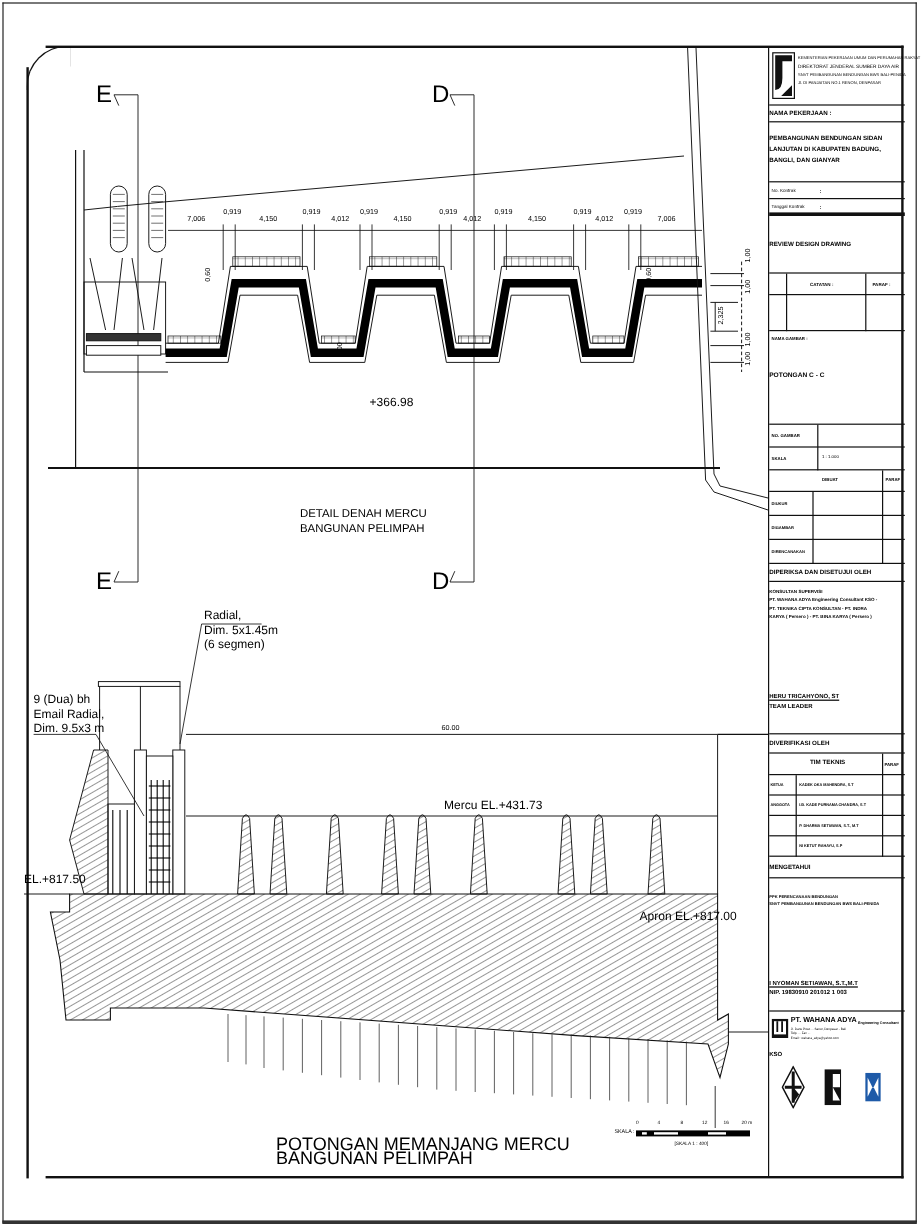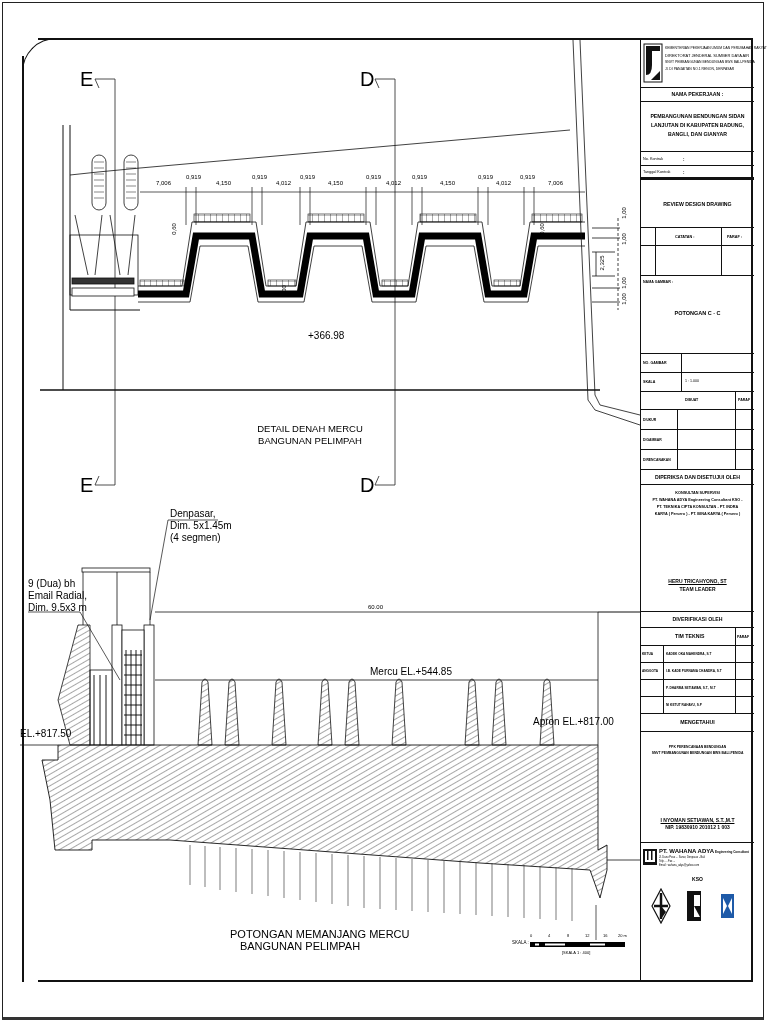--- a/index.html
+++ b/index.html
@@ -5,21 +5,21 @@
   html, body { margin:0; padding:0; background:#ffffff; }
   body { width:768px; height:1024px; position:relative; overflow:hidden; font-family:"Liberation Sans", sans-serif; color:#000; }
   .page-frame { position:absolute; left:2px; top:2px; width:762px; height:1018px; border:1px solid #222; border-bottom:3px solid #333; box-sizing:border-box; }
   .sheet-border { position:absolute; left:38px; top:38px; width:715px; height:944px; border-top:2px solid #111; border-right:2px solid #111; border-bottom:2px solid #111; box-sizing:border-box; }
   .sheet-left { position:absolute; left:22px; top:56px; width:2px; height:926px; background:#111; }
   .corner-arc { position:absolute; left:22px; top:38px; width:36px; height:36px; border-top:1px solid #111; border-left:1px solid #111; border-top-left-radius:34px; }
   svg.drawing { position:absolute; left:0; top:0; }
   .tb { position:absolute; left:640px; top:40px; width:113px; height:940px; border-left:1.5px solid #111; box-sizing:border-box; font-size:4.5px; font-weight:bold; }
   .tb-row { position:absolute; left:0; width:113px; border-bottom:1.5px solid #111; box-sizing:border-box; }
   .tb .cell { position:absolute; box-sizing:border-box; }
-  .center { text-align:center; }
+  .center { text-align:left; }
   .lbl { position:absolute; white-space:nowrap; }
   .t-mid { font-size:5.2px; font-weight:bold; }
   .drawing-text { position:absolute; white-space:nowrap; font-family:"Liberation Sans", sans-serif; }
 </style>
 </head>
 <body>
 
 <div class="page-frame"></div>
 <div class="sheet-border"></div>
 <div class="sheet-left"></div>
@@ -262,34 +262,34 @@
   <div class="drawing-text" style="left:618px;top:280px;font-size:6px;transform:rotate(-90deg);">1,00</div>
   <div class="drawing-text" style="left:618px;top:296px;font-size:6px;transform:rotate(-90deg);">1,00</div>
 </div>
 <div class="drawing-text" style="left:308px;top:330px;font-size:10px;">+366.98</div>
 <div class="drawing-text center" style="left:250px;top:423px;width:120px;font-size:9.5px;line-height:12px;">
   <div>DETAIL DENAH MERCU</div>
   <div>BANGUNAN PELIMPAH</div>
 </div>
 
 <div class="drawing-text" style="left:170px;top:508px;font-size:10px;line-height:12px;">
-  <div>Denpasar,</div>
+  <div>Radial,</div>
   <div>Dim. 5x1.45m</div>
-  <div>(4 segmen)</div>
+  <div>(6 segmen)</div>
 </div>
 <div class="drawing-text" style="left:28px;top:578px;font-size:10px;line-height:12px;">
   <div>9 (Dua) bh</div>
   <div>Email Radial,</div>
   <div>Dim. 9.5x3 m</div>
 </div>
 <div class="drawing-text" style="left:368px;top:604px;font-size:6px;">60.00</div>
-<div class="drawing-text" style="left:370px;top:666px;font-size:10px;">Mercu EL.+544.85</div>
-<div class="drawing-text" style="left:533px;top:716px;font-size:10px;">Apron EL.+817.00</div>
+<div class="drawing-text" style="left:370px;top:666px;font-size:10px;">Mercu EL.+431.73</div>
+<div class="drawing-text" style="left:533px;top:759px;font-size:10px;">Apron EL.+817.00</div>
 <div class="drawing-text" style="left:20px;top:728px;font-size:10px;">EL.+817.50</div>
-<div class="drawing-text center" style="left:230px;top:928px;width:140px;font-size:11px;line-height:12px;">
+<div class="drawing-text center" style="left:230px;top:948px;width:140px;font-size:15px;line-height:12px;">
   <div>POTONGAN MEMANJANG MERCU</div>
   <div>BANGUNAN PELIMPAH</div>
 </div>
 <div>
   <div class="drawing-text" style="left:512px;top:940px;font-size:4.5px;">SKALA :</div>
   <div class="drawing-text" style="left:530px;top:933px;font-size:4px;">0</div>
   <div class="drawing-text" style="left:548px;top:933px;font-size:4px;">4</div>
   <div class="drawing-text" style="left:567px;top:933px;font-size:4px;">8</div>
   <div class="drawing-text" style="left:585px;top:933px;font-size:4px;">12</div>
   <div class="drawing-text" style="left:603px;top:933px;font-size:4px;">16</div>

